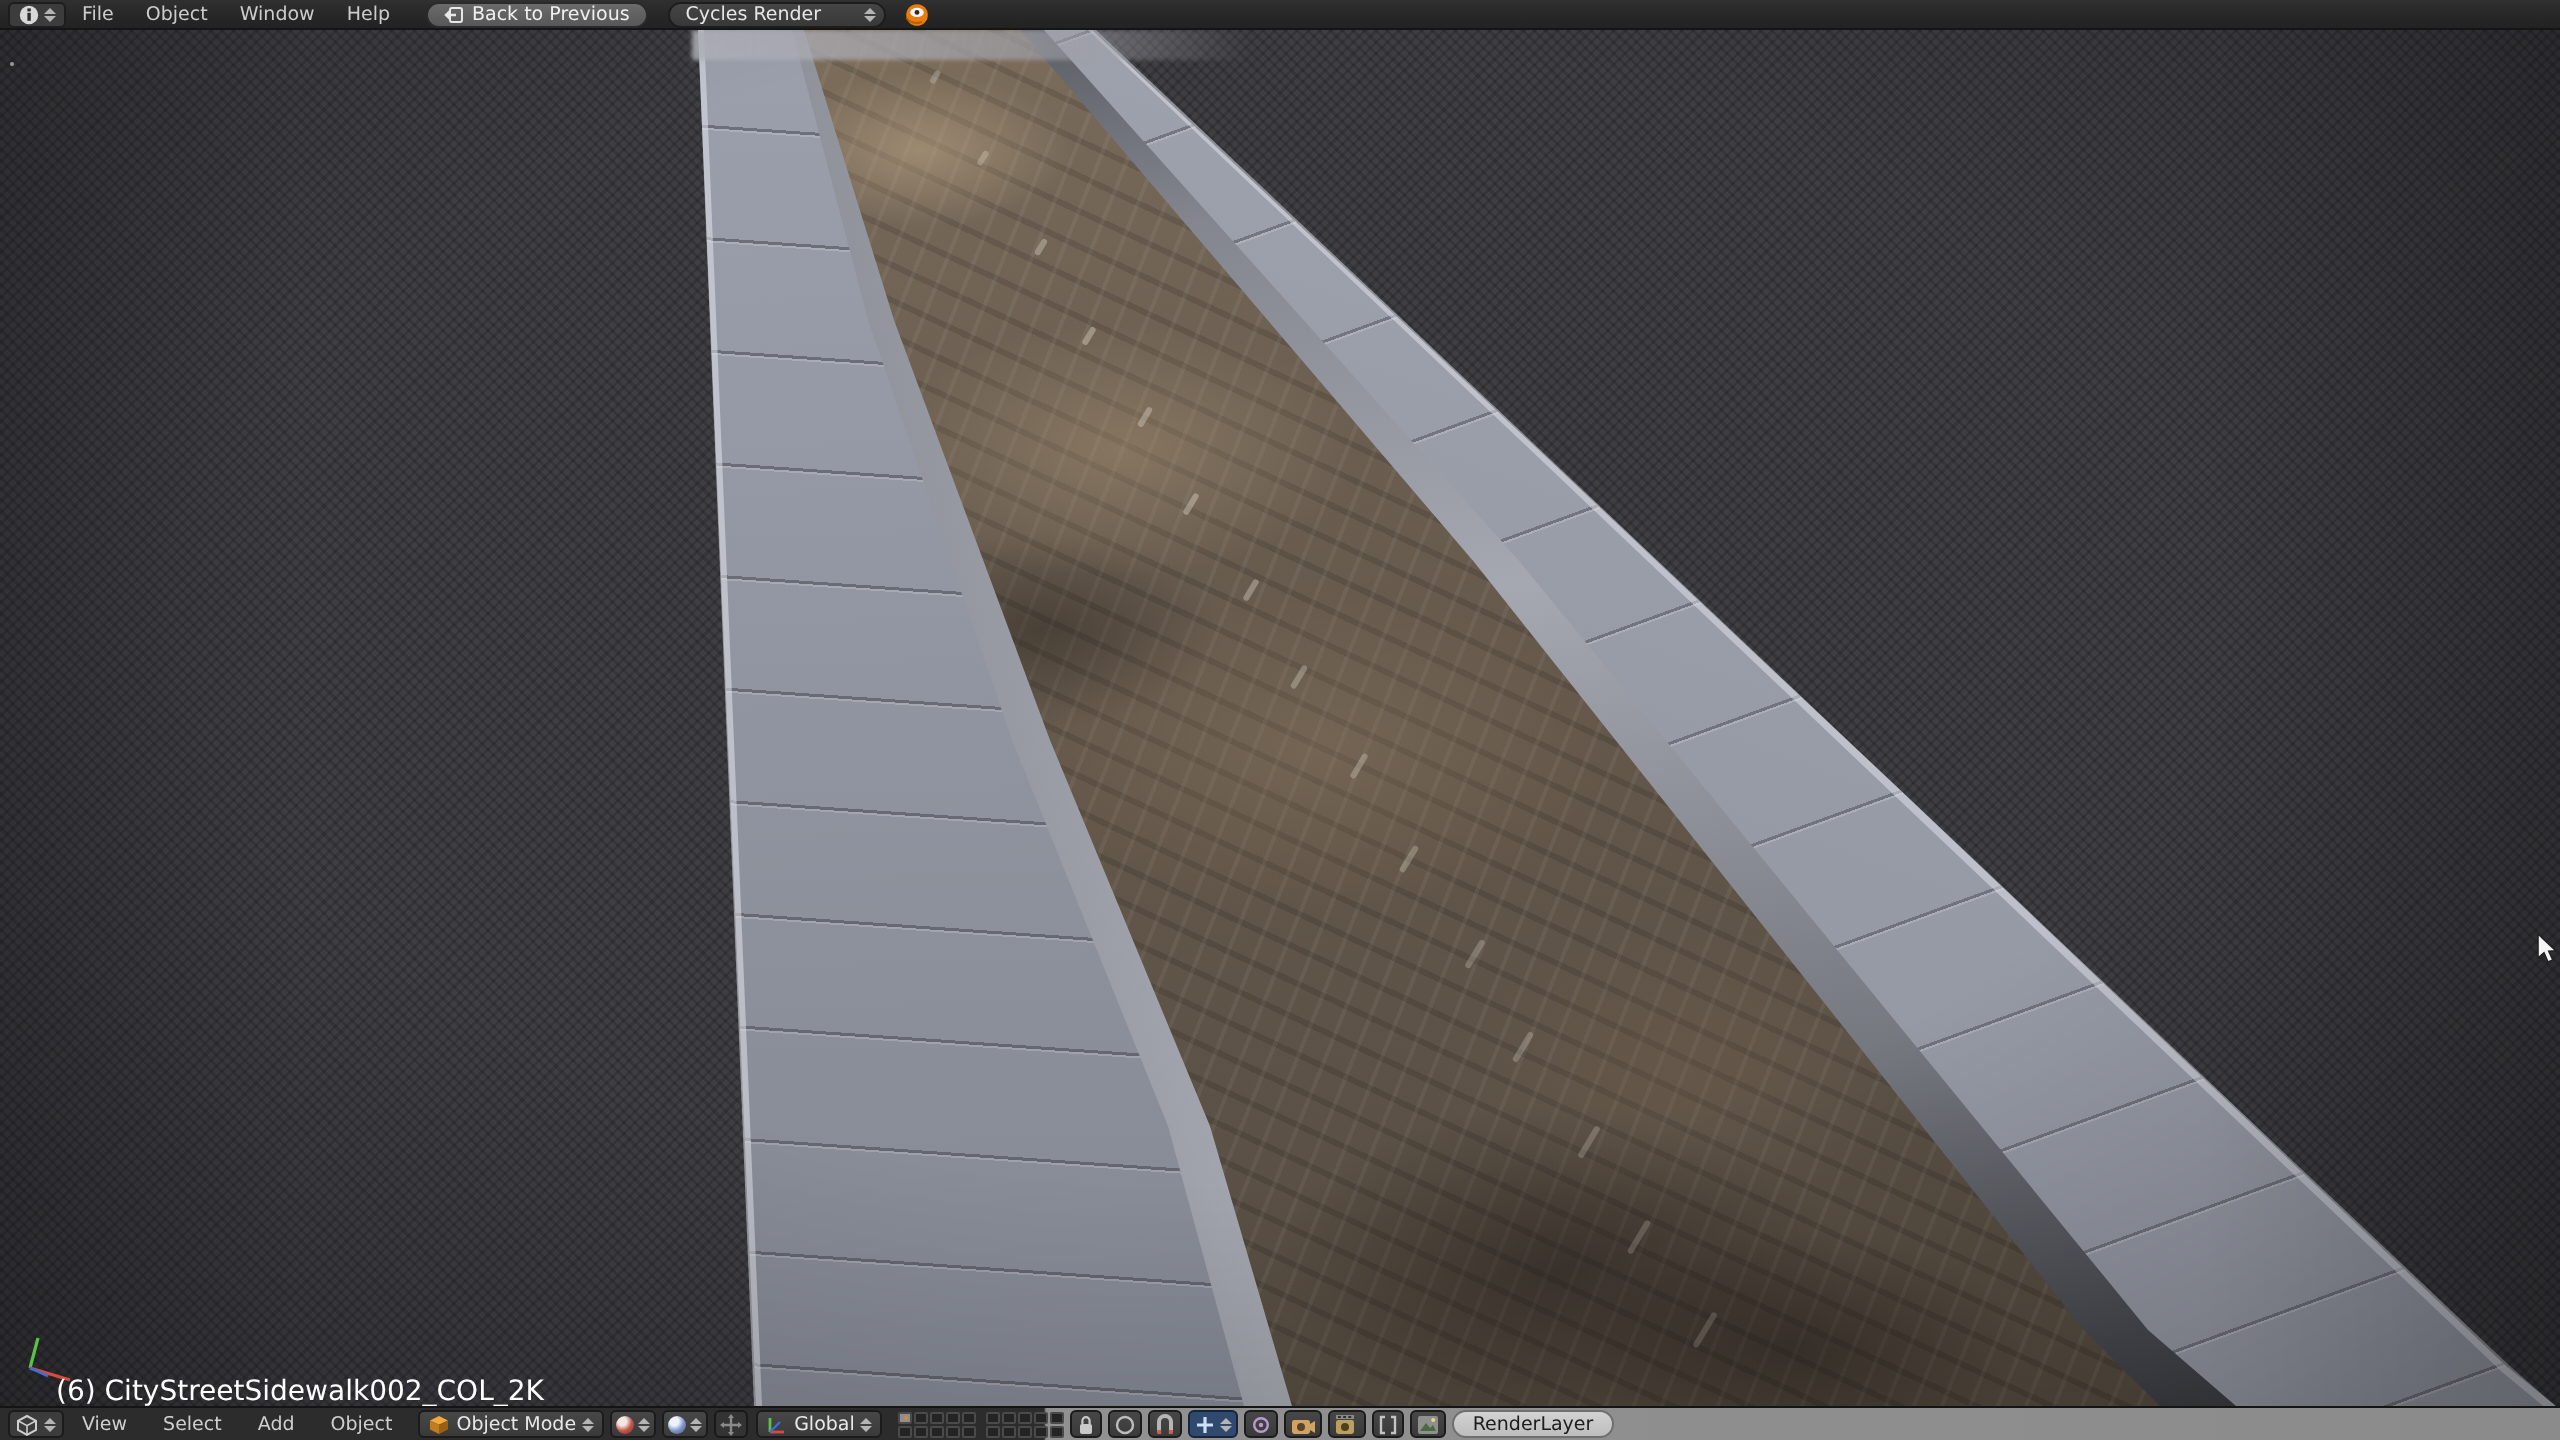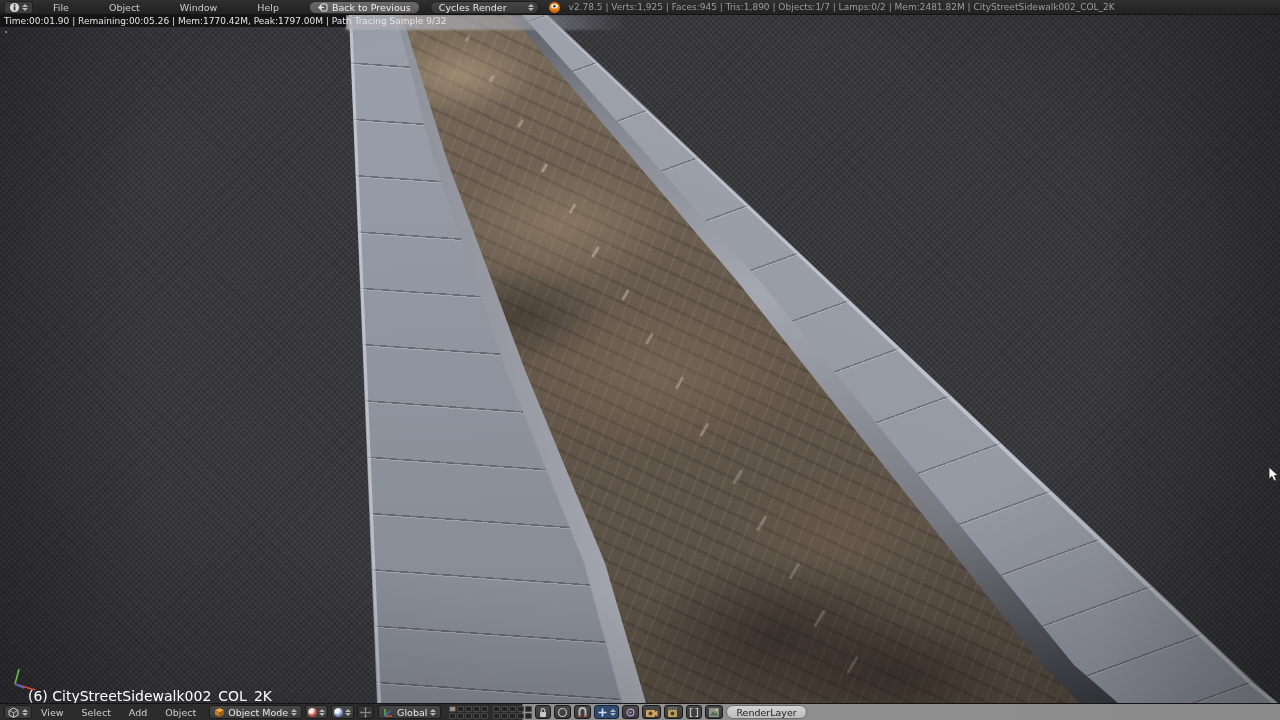--- a/index.html
+++ b/index.html
@@ -12,21 +12,21 @@
     background:linear-gradient(to bottom,#303030,#262626 60%,#222);
     border-bottom:1px solid #151515;
     display:flex; align-items:center; font-size:9.5px; color:#cccccc;
     z-index:30; white-space:nowrap;
   }
   .hbtn {
     height:13px; display:inline-flex; align-items:center; border-radius:3px;
     padding:0 4px; margin-left:4px;
   }
   .editor-select { background:#3c3c3c; border:1px solid #1d1d1d; gap:2px; }
-  .menu-item { padding:0 20px; cursor:default; }
+  .menu-item { padding:0 8px; cursor:default; }
   .btn-raised {
     background:linear-gradient(to bottom,#6b6b6b,#575757); color:#f0f0f0;
     border:1px solid #2a2a2a; border-radius:7px; padding:0 8px; gap:4px; margin-left:10px;
   }
   .btn-dark {
     background:linear-gradient(to bottom,#454545,#383838); color:#e6e6e6;
     border:1px solid #1d1d1d; border-radius:7px; padding:0 4px 0 8px; gap:21px; margin-left:10px;
   }
   .stats-text { color:#9d9d9d; font-size:9px; margin-left:8px; letter-spacing:0; }
 
@@ -200,21 +200,20 @@
         <i class="up"></i>
         <i class="dn"></i>
       </span>
   </span>
   <svg width="13" height="13" viewBox="0 0 13 13" style="margin-left:9px">
     <circle cx="6.5" cy="6.5" r="5.4" fill="#e87d0d"></circle>
     <ellipse cx="6.5" cy="5.2" rx="3.4" ry="2.3" fill="#f4f4f4"></ellipse>
     <circle cx="6.5" cy="5.2" r="1.2" fill="#2a2a2a"></circle>
     <path d="M1.2 8 Q4 11.5 9 10" stroke="#b35e07" stroke-width="1" fill="none"></path>
   </svg>
-  <span class="stats-text">v2.78.5 | Verts:1,925 | Faces:945 | Tris:1,890 | Objects:1/7 | Lamps:0/2 | Mem:2481.82M | CityStreetSidewalk002_COL_2K</span>
 </div>
 
 <div class="viewport">
   <div class="scene">
     <div class="poly sidewalk-left"></div>
     <div class="poly sidewalk-left-edge"></div>
     <div class="poly sidewalk-right"></div>
     <div class="poly sidewalk-right-edge"></div>
     <div class="poly curb-left"></div>
     <div class="poly curb-right"></div>
@@ -233,23 +232,20 @@
     <span class="dash" style="left:736px;top:454px;height:16px;opacity:.45"></span>
     <span class="dash" style="left:760px;top:500px;height:17px;opacity:.45"></span>
     <span class="dash" style="left:793px;top:547px;height:18px;opacity:.4"></span>
     <span class="dash" style="left:818px;top:594px;height:19px;opacity:.38"></span>
     <span class="dash" style="left:851px;top:640px;height:20px;opacity:.35"></span>
 
     <div class="far-band"></div>
     <div class="vignette"></div>
   </div>
 
-  <div class="render-status">
-    <span>Time:00:01.90 | Remaining:00:05.26 | Mem:1770.42M, Peak:1797.00M | Path Tracing Sample 9/32</span>
-  </div>
   <div class="render-dot"></div>
 
   <svg class="axis-gizmo" width="36" height="32" viewBox="0 0 36 32">
     <line x1="7" y1="19" x2="11" y2="4" stroke="#5bc248" stroke-width="1.6"></line>
     <line x1="7" y1="19" x2="27" y2="25" stroke="#d94c3d" stroke-width="1.6"></line>
     <line x1="7" y1="19" x2="16" y2="23" stroke="#3f6cd6" stroke-width="1.4"></line>
   </svg>
   <span class="object-info">(6) CityStreetSidewalk002_COL_2K</span>
 
   <svg class="cursor" width="12" height="16" viewBox="0 0 12 16">

